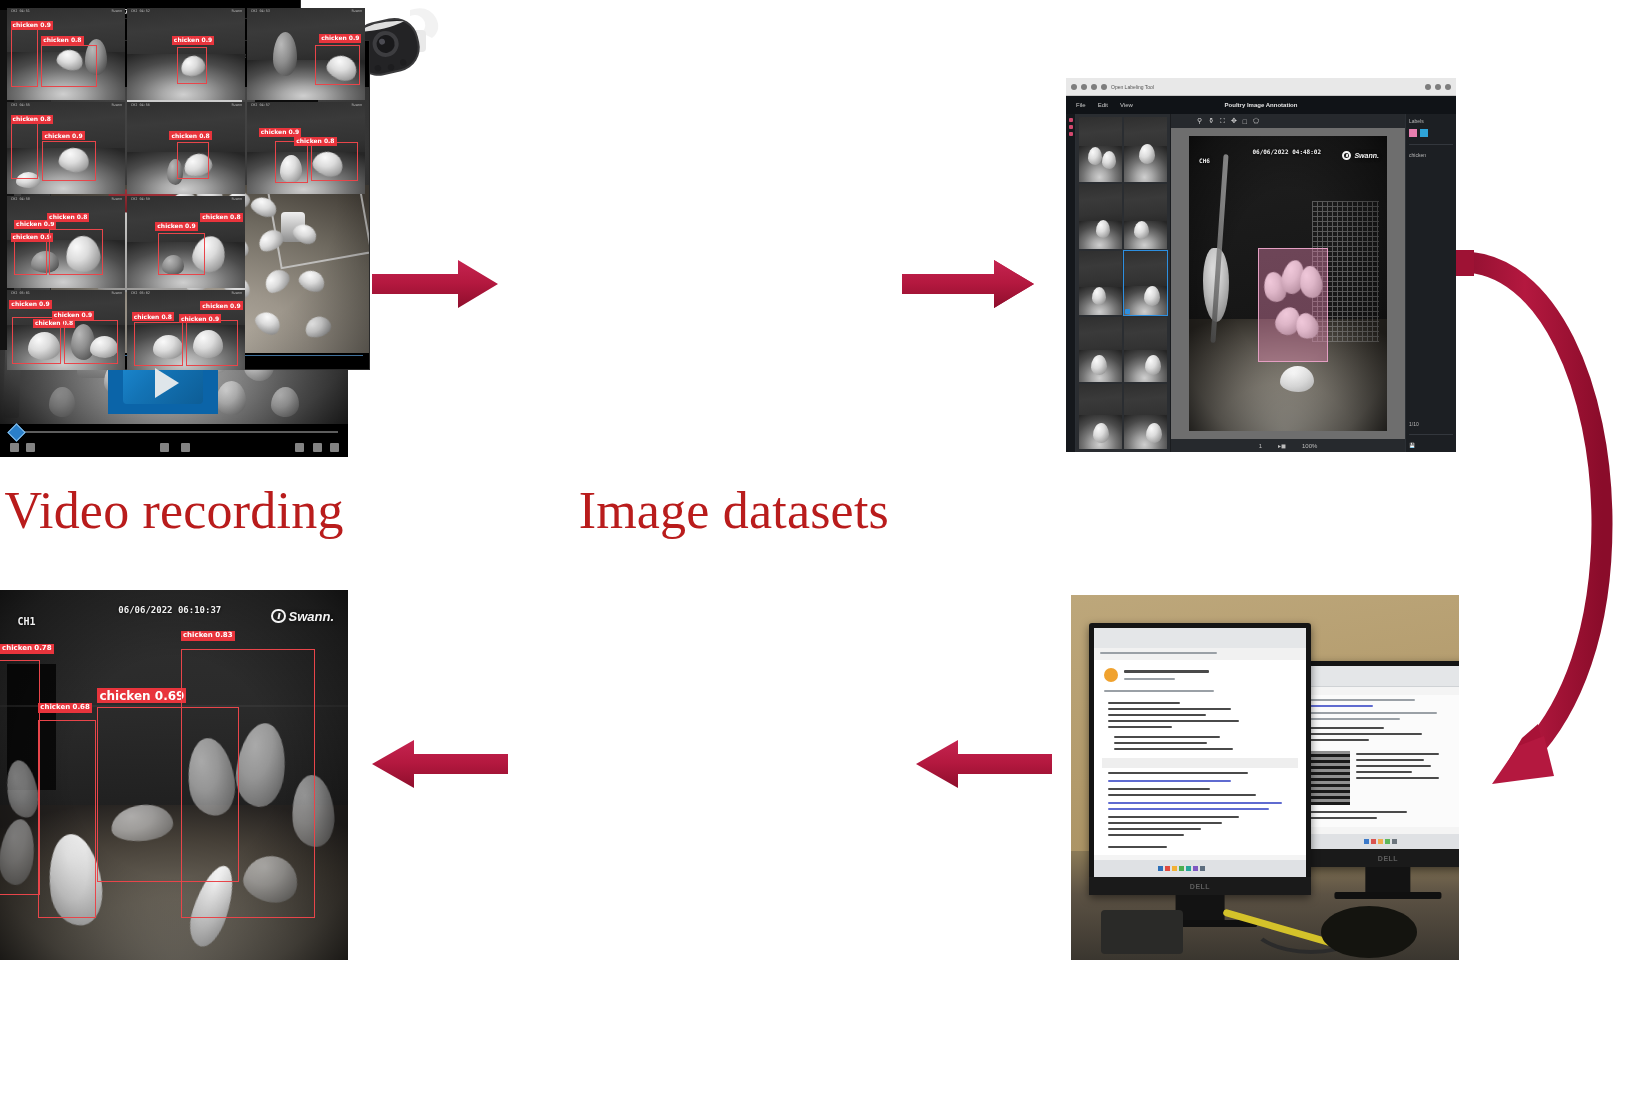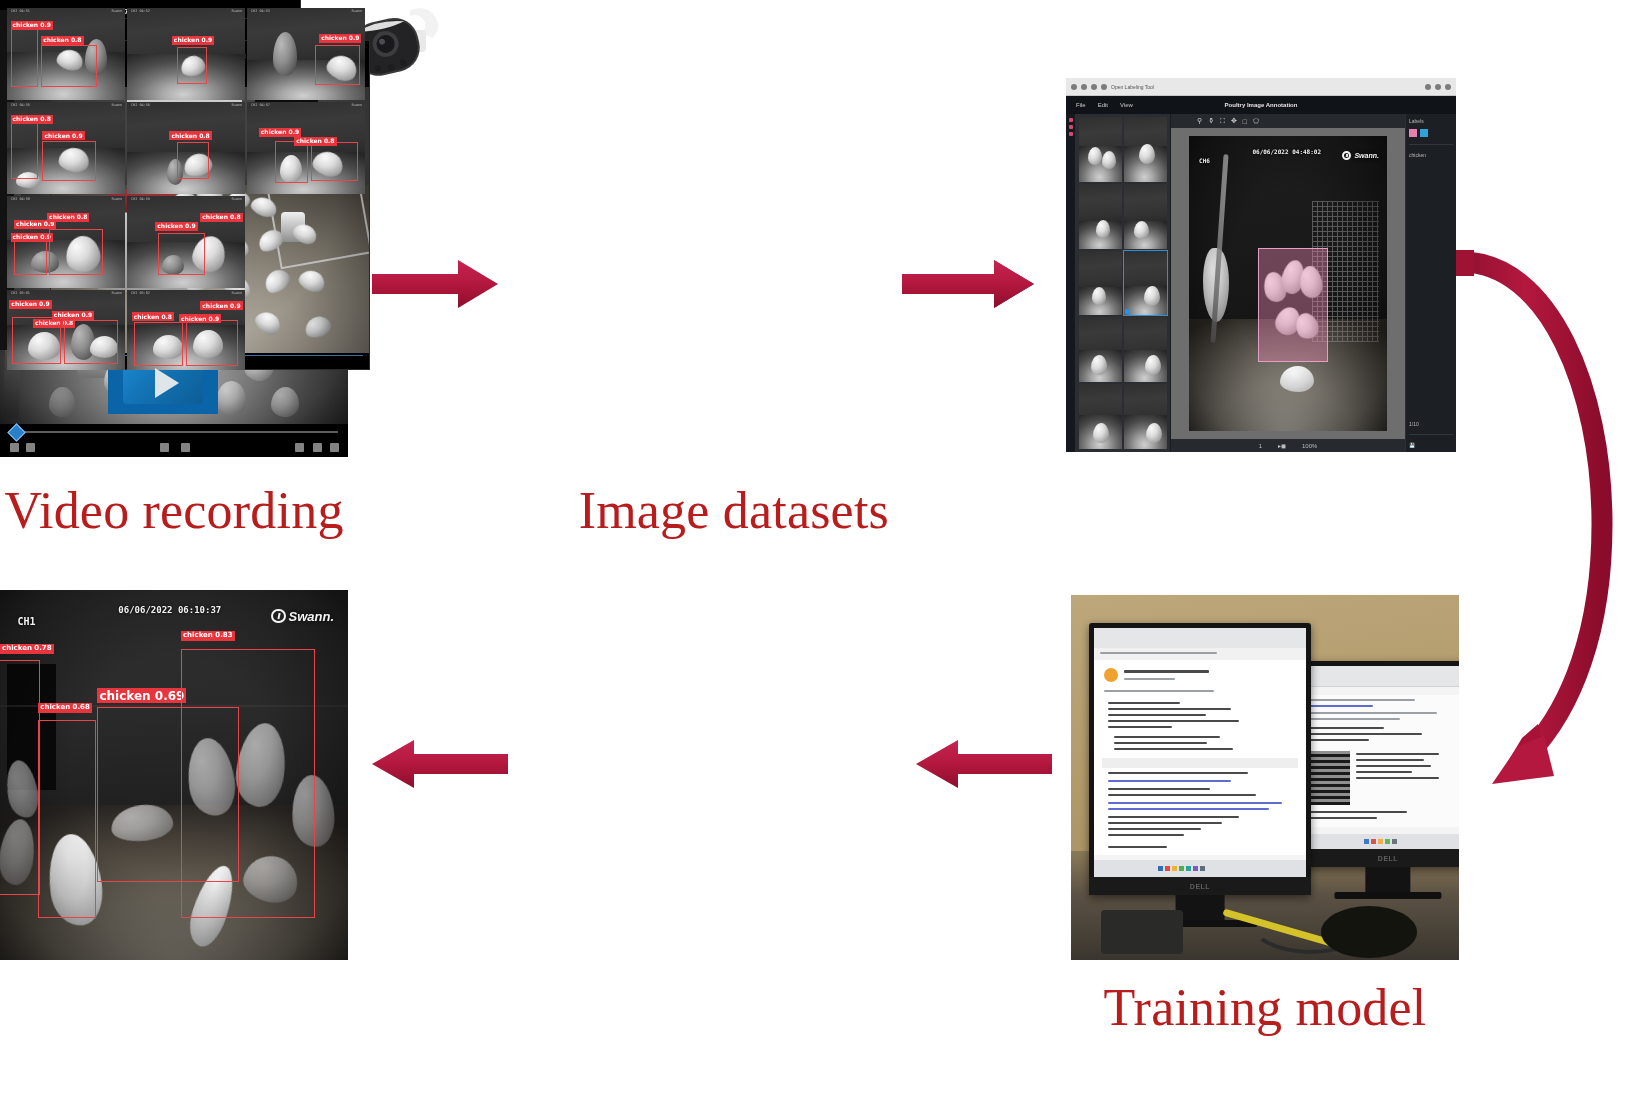--- a/index.html
+++ b/index.html
@@ -756,21 +756,20 @@
       <div style="position:absolute;left:176px;bottom:6px;width:120px;height:62px;
            border:4px solid #2b2b2b;border-radius:50%;border-color:transparent transparent #2b2b2b transparent;"></div>
       <div style="position:absolute;left:150px;bottom:28px;width:120px;height:7px;background:#d4c22a;
            transform:rotate(16deg);border-radius:4px;"></div>
       <div style="position:absolute;left:250px;bottom:2px;width:96px;height:52px;border-radius:50%;
            background:#14140f;"></div>
       <div style="position:absolute;left:30px;bottom:6px;width:82px;height:44px;background:#2a2a28;border-radius:4px;"></div>
     </div>
   </div>
 
-  <div class="caption" style="left:1071px;top:982px;width:388px;">Training model</div>
 
   <div class="arrow" style="left:912px;top:738px;">
     <svg width="142" height="52" viewBox="0 0 142 52">
       <defs>
         <linearGradient id="ag3" x1="0" y1="0" x2="0" y2="1">
           <stop offset="0%" stop-color="#C52450"></stop>
             <stop offset="48%" stop-color="#B4183F"></stop>
             <stop offset="100%" stop-color="#8E0E2C"></stop>
         </linearGradient>
       </defs>

